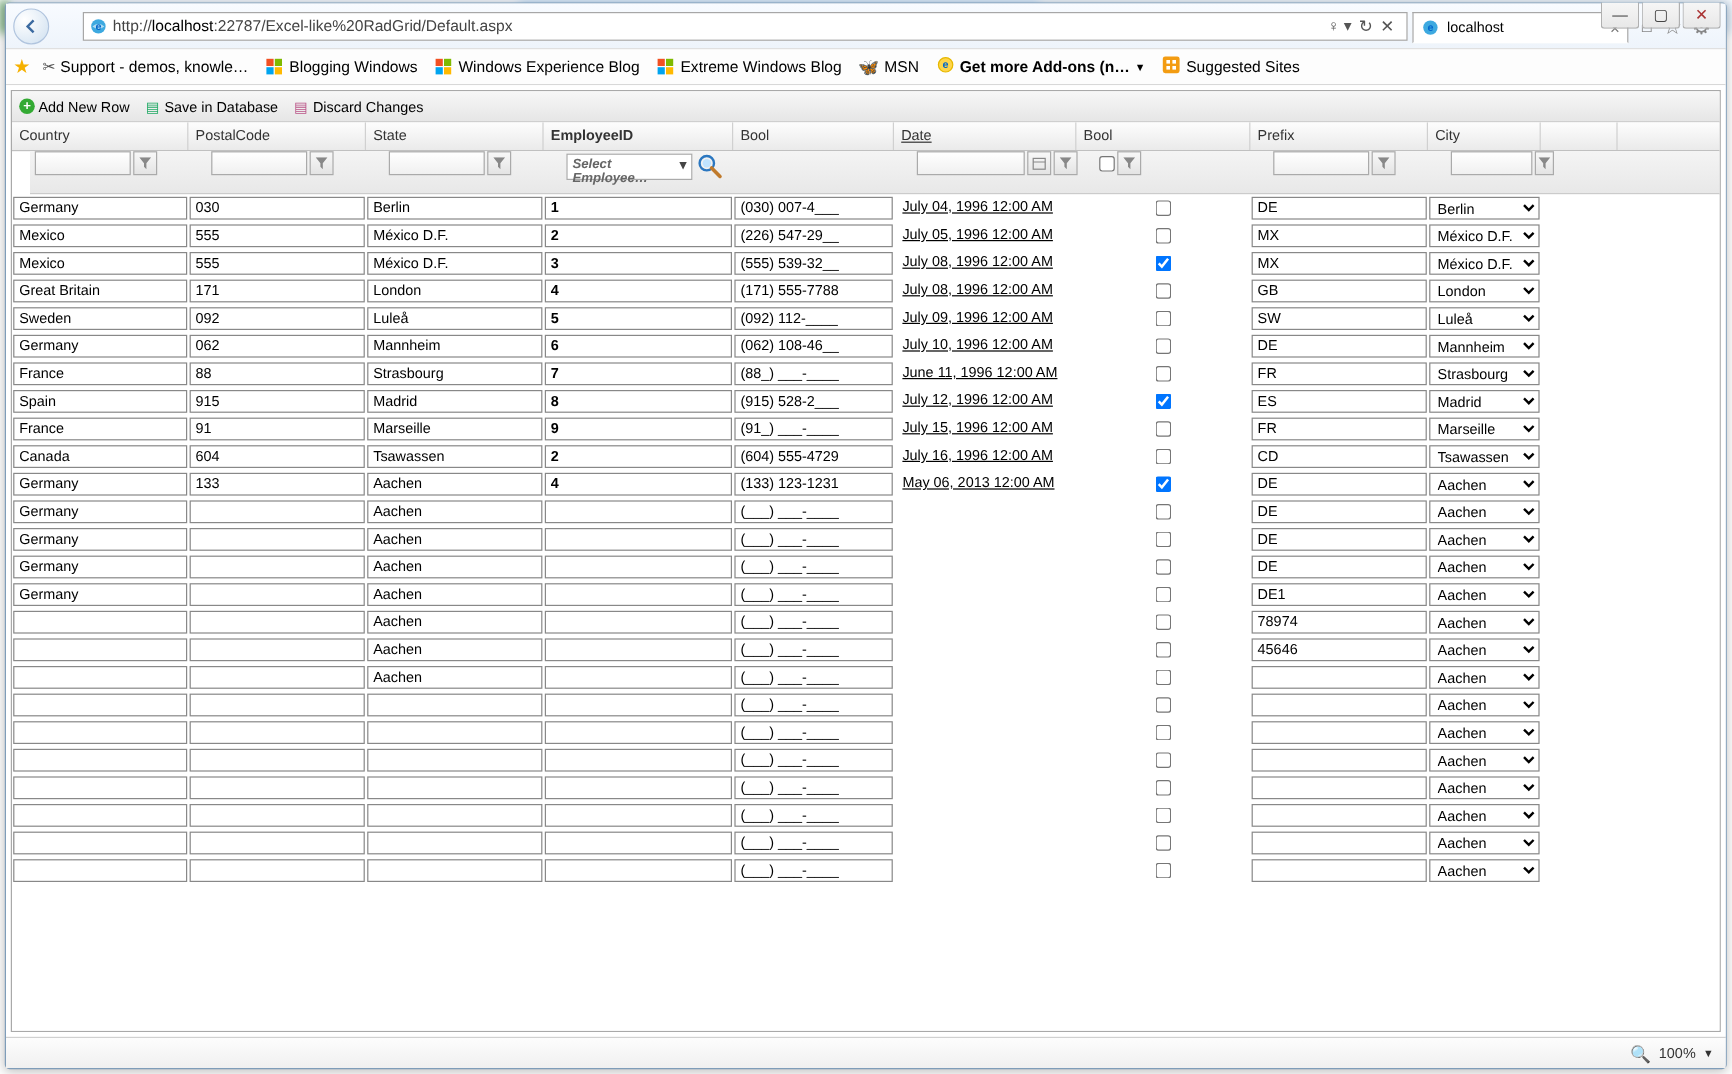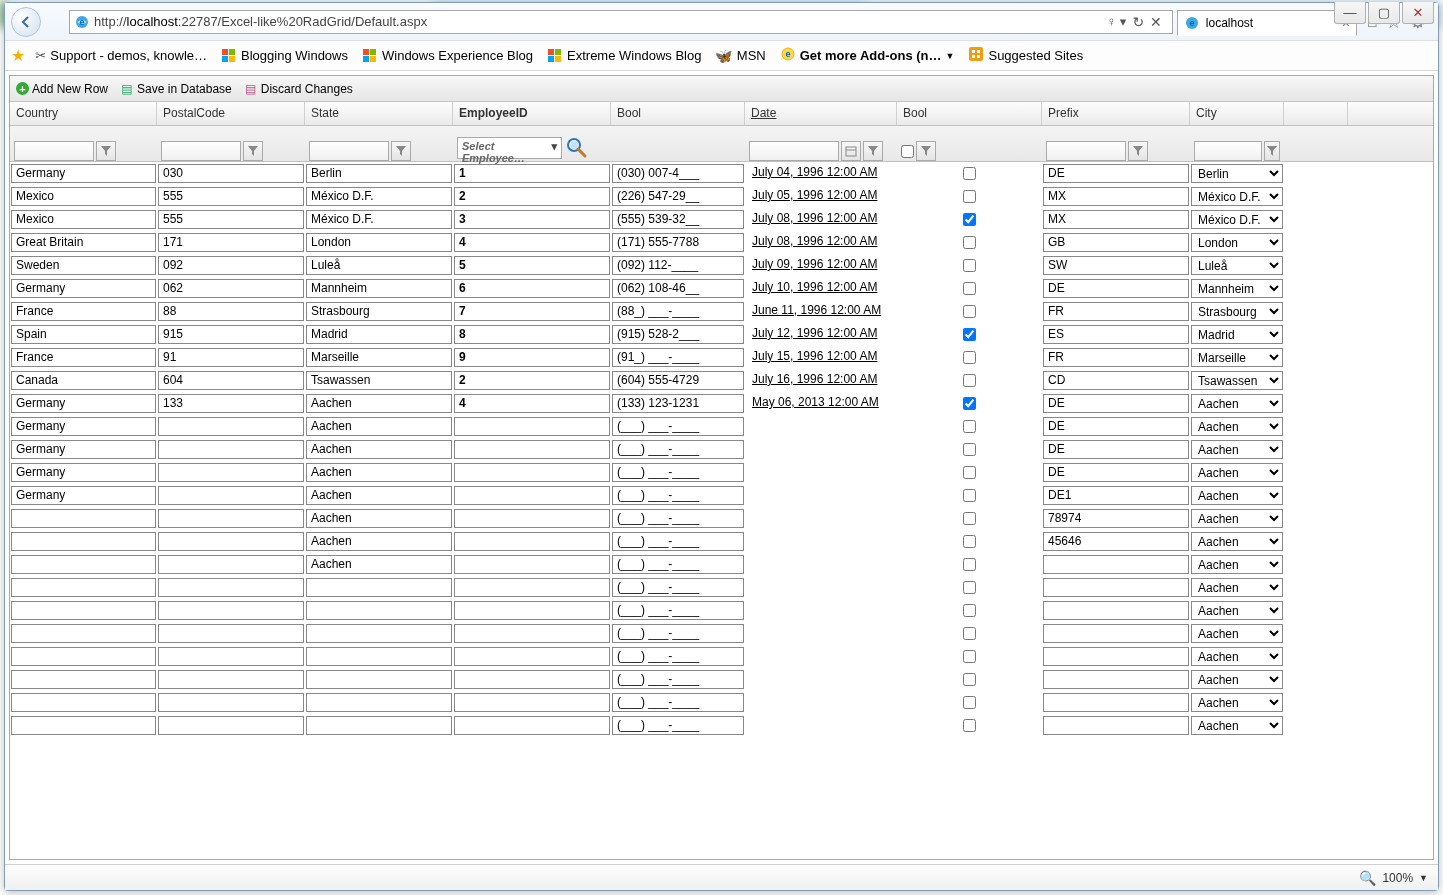--- a/index.html
+++ b/index.html
@@ -205,21 +205,22 @@
   color:#333;
   white-space:nowrap;
 }
 
 
 .filter-row {
   height: 36px;
   background: linear-gradient(#f4f4f4,#e8e8e8);
   border-bottom:1px solid #c0c0c0;
   display:flex;
-  align-items:flex-end;
+  align-items:flex-start;
+  margin-left:15px;
 }
 .filter-cell {
   display:flex; align-items:center;
   padding: 0 4px;
   gap:2px;
 }
 .filter-input {
   height:20px;
   border:1px solid #aaa;
   background: linear-gradient(#fff,#f0f0f0);

